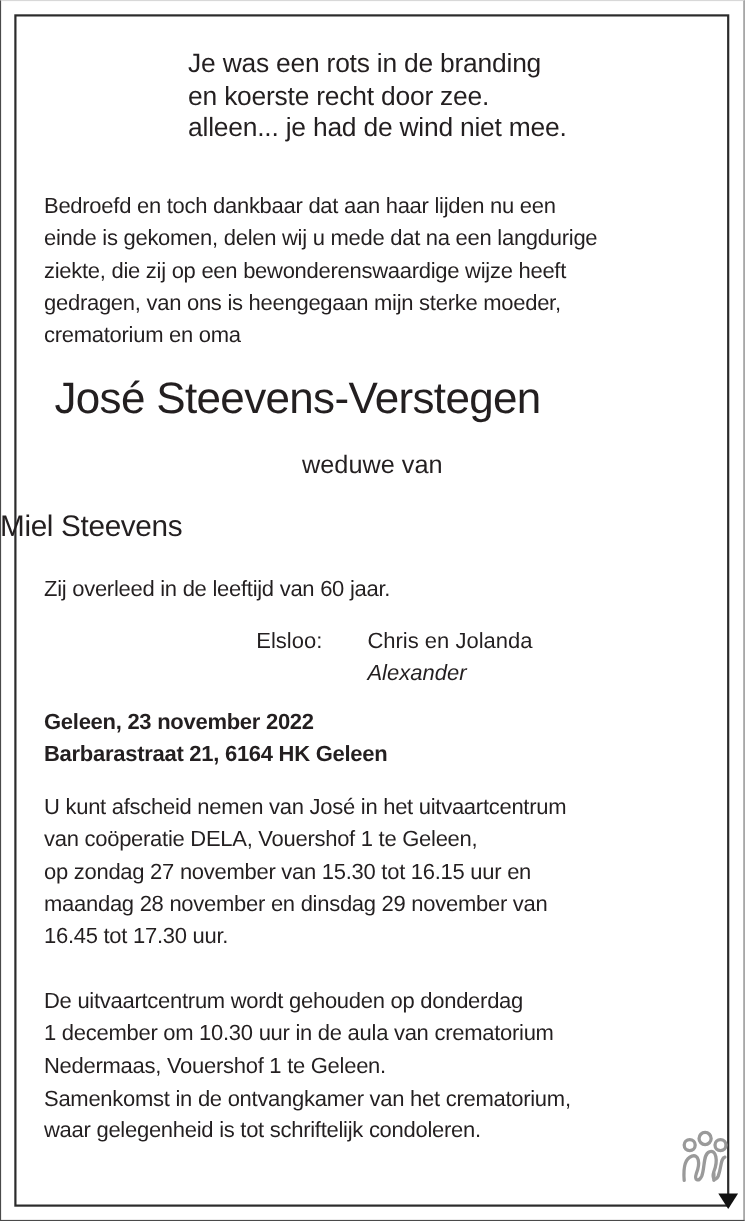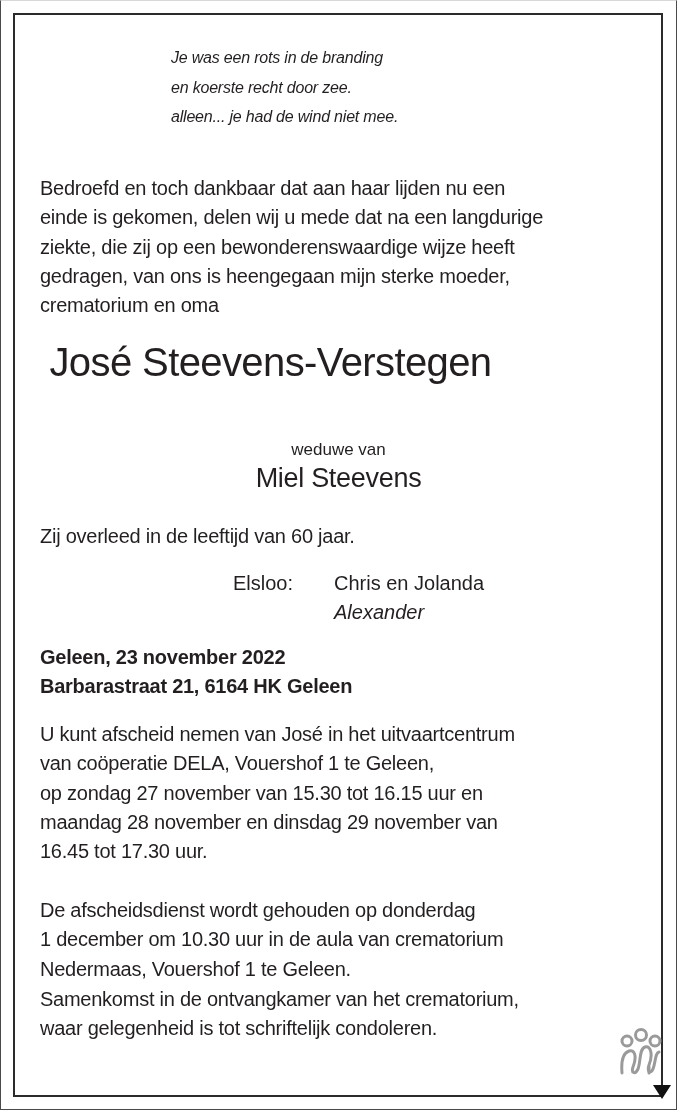--- a/index.html
+++ b/index.html
@@ -29,22 +29,21 @@
       left: 13px;
       top: 13px;
       width: 646px;
       height: 1080px;
       border: 2px solid #2b2b2b;
     }
     .poem {
       position: absolute;
       left: 171px;
       top: 43px;
-      font-style: italic;
-      font-size: 16px;
+      font-size: 24px;
       line-height: 29.5px;
       letter-spacing: -0.2px;
     }
     .poem div { white-space: nowrap; }
     .body-text {
       position: absolute;
       left: 40px;
       font-size: 20px;
       line-height: 29.3px;
       letter-spacing: -0.25px;
@@ -58,29 +57,29 @@
       font-size: 40px;
       letter-spacing: -0.6px;
       top: 336px;
       line-height: 52px;
     }
     .widow {
       position: absolute;
       left: 0;
       width: 677px;
       text-align: center;
-      font-size: 17px;
-      top: 436px;
+      font-size: 23px;
+      top: 408px;
       line-height: 28px;
     }
     .spouse {
       position: absolute;
       left: 0;
       width: 677px;
-      text-align: center;
+      text-align: left;
       font-size: 27px;
       letter-spacing: -0.3px;
       top: 459px;
       line-height: 38px;
     }
     .family-place {
       position: absolute;
       left: 233px;
       top: 569px;
       font-size: 20px;
@@ -154,21 +153,21 @@
 
 <div class="body-text" style="top:720px;">
   <div>U kunt afscheid nemen van José in het uitvaartcentrum</div>
   <div>van coöperatie DELA, Vouershof 1 te Geleen,</div>
   <div>op zondag 27 november van 15.30 tot 16.15 uur en</div>
   <div>maandag 28 november en dinsdag 29 november van</div>
   <div>16.45 tot 17.30 uur.</div>
 </div>
 
 <div class="body-text" style="top:896px;">
-  <div>De afscheidsdienst wordt gehouden op donderdag</div>
+  <div>De uitvaartcentrum wordt gehouden op donderdag</div>
   <div>1 december om 10.30 uur in de aula van crematorium</div>
   <div>Nedermaas, Vouershof 1 te Geleen.</div>
 </div>
 
 <div class="body-text" style="top:985px;">
   <div>Samenkomst in de ontvangkamer van het crematorium,</div>
   <div>waar gelegenheid is tot schriftelijk condoleren.</div>
 </div>
 
 <div class="logo">

